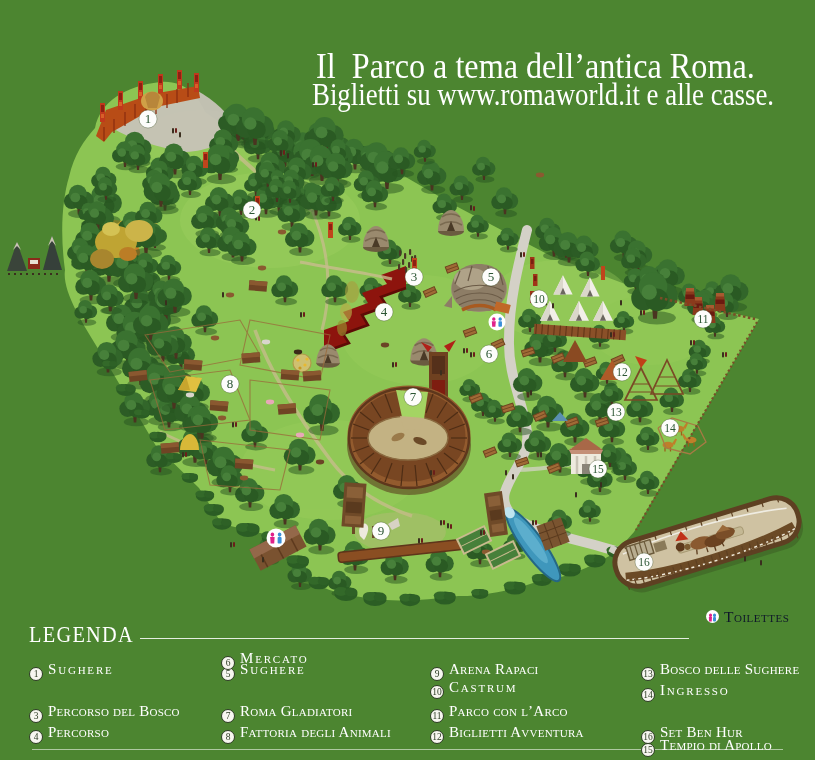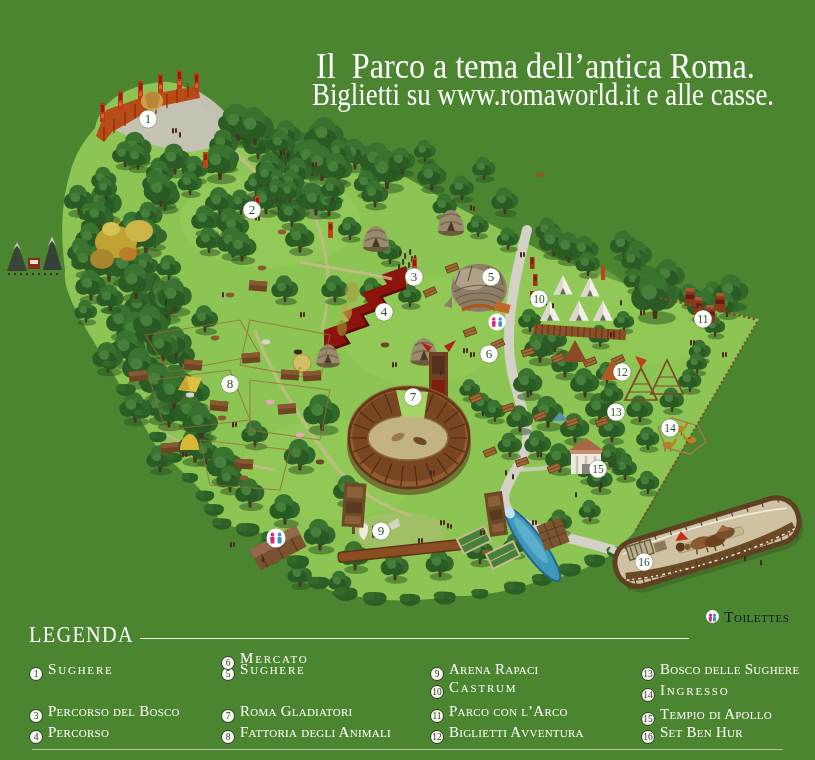--- a/index.html
+++ b/index.html
@@ -1092,15 +1092,15 @@
 <div class="li w" style="left:430px;top:678px"><span class="ln">10</span><span class="lt">Castrum</span></div>
 
 <div class="li" style="left:430px;top:702.4px"><span class="ln">11</span><span class="lt">Parco con l’Arco</span></div>
 
 <div class="li" style="left:430px;top:723.1px"><span class="ln">12</span><span class="lt">Biglietti Avventura</span></div>
 
 <div class="li" style="left:641px;top:660px"><span class="ln">13</span><span class="lt">Bosco delle Sughere</span></div>
 
 <div class="li w" style="left:641px;top:681px"><span class="ln">14</span><span class="lt">Ingresso</span></div>
 
-<div class="li" style="left:641px;top:705px"><span class="ln">15</span><span class="lt">Tempio di Apollo</span></div>
+<div class="li" style="left:641px;top:736px"><span class="ln">15</span><span class="lt">Tempio di Apollo</span></div>
 
 <div class="li" style="left:641px;top:723.1px"><span class="ln">16</span><span class="lt">Set Ben Hur</span></div>
 </div>
 </body></html>

